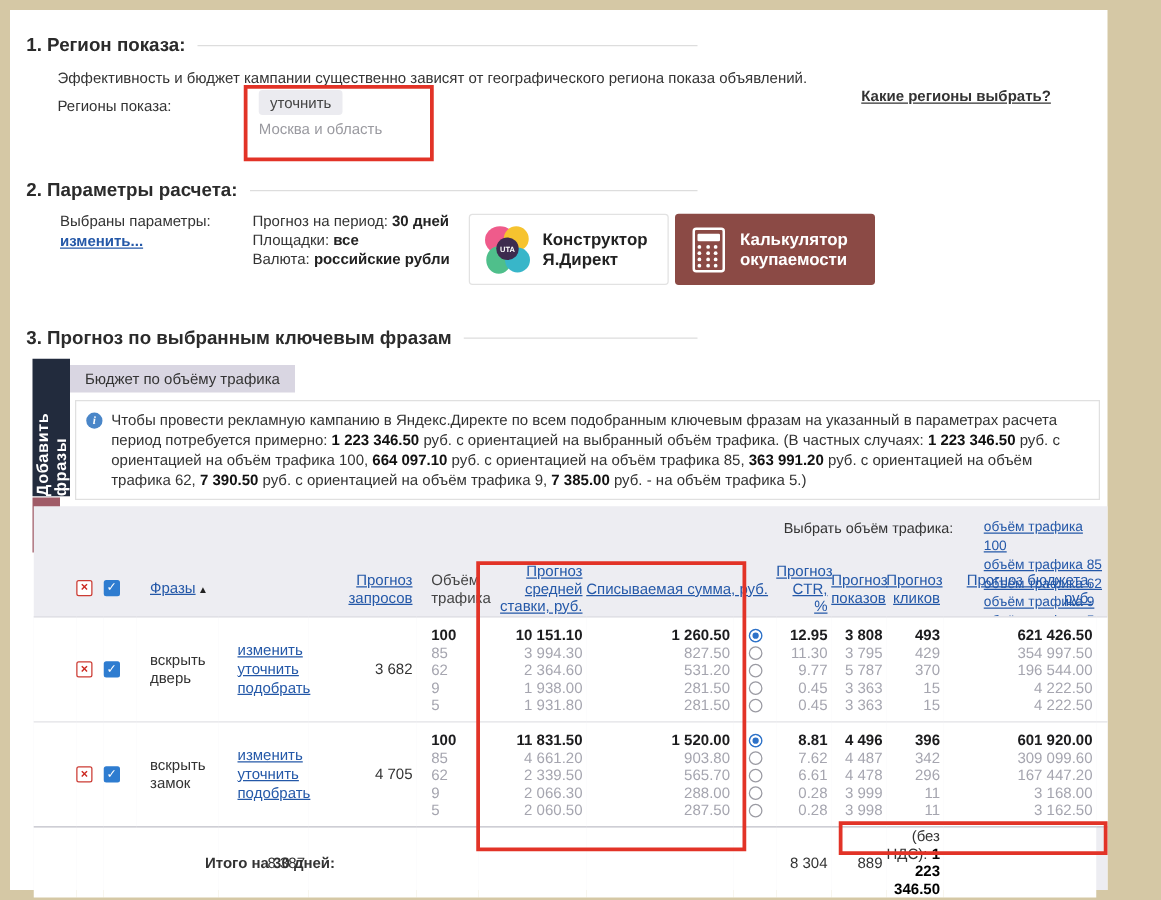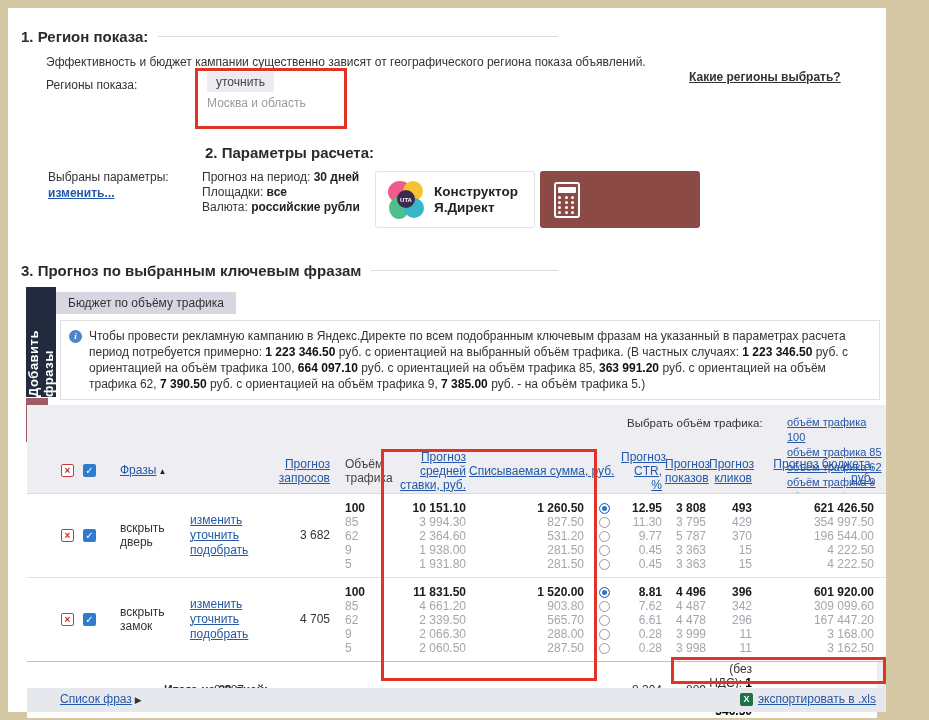--- a/index.html
+++ b/index.html
@@ -3,21 +3,21 @@
 <meta charset="utf-8">
 <style>
   * { box-sizing: border-box; margin: 0; padding: 0; }
   html, body { width: 929px; height: 720px; overflow: hidden; }
   body { position: relative; background: #d5c8a5; font-family: "Liberation Sans", "DejaVu Sans", sans-serif; color: #333; }
   .page { position: absolute; left: 8px; top: 8px; width: 878px; height: 704px; background: #fff; }
 
   .sec-title { position: absolute; display: flex; align-items: center; gap: 10px; width: 537px; font-size: 15px; font-weight: bold; color: #2b2b2b; }
   .sec-title .rule { flex: 1; border-top: 1px solid #ddd; height: 0; }
   .t1 { left: 13px; top: 20px; }
-  .t2 { left: 13px; top: 136px; flex-direction: column; }
+  .t2 { left: 13px; top: 136px; }
   .t3 { left: 13px; top: 254px; }
 
   .txt { position: absolute; font-size: 12px; color: #333; }
   .gray { color: #9a9aa0; }
   a, .link { color: #2458a8; text-decoration: underline; cursor: pointer; }
   .s1-desc { left: 38px; top: 47px; }
   .s1-label { left: 38px; top: 70px; }
   .refine-btn { position: absolute; left: 199px; top: 64px; background: #ebebf0; border-radius: 3px; padding: 3px 9px; font-size: 12px; color: #444; cursor: pointer; }
   .s1-region { left: 199px; top: 88px; }
   .s1-help { left: 681px; top: 62px; font-size: 12px; font-weight: bold; }
@@ -154,20 +154,24 @@
           <i></i>
           <i></i>
           <i></i>
           <i></i>
           <i></i>
           <i></i>
           <i></i>
           <i></i>
         </div>
     </div>
+    <div class="card-text">
+      <div>Калькулятор</div>
+      <div>окупаемости</div>
+    </div>
   </div>
 
   <div class="sec-title t3">
       <span>3. Прогноз по выбранным ключевым фразам</span>
       <span class="rule"></span>
     </div>
 
   <div class="v-tab">Добавить фразы</div>
   <div class="w-tab">W</div>
   <div class="budget-tab">Бюджет по объёму трафика</div>
@@ -392,27 +396,18 @@
             <td></td>
             <td></td>
             <td class="c-r"><span>8 304</span></td>
             <td class="c-r"><span>889</span></td>
             <td class="c-r vat"><span>(без НДС): </span><b>1 223 346.50</b></td>
             <td></td>
           </tr>
         </tbody>
       </table>
 
-    <div class="foot">
-      <div class="foot-left">
-        <a>Список фраз</a><span class="arr">▶</span>
-      </div>
-      <div class="foot-right">
-        <span class="xls-icon">X</span>
-        <a>экспортировать в .xls</a>
-      </div>
-    </div>
   </div>
 
   <div class="redbox rb1"></div>
   <div class="redbox rb2"></div>
   <div class="redbox rb3"></div>
 </div>
 
 </body></html>

